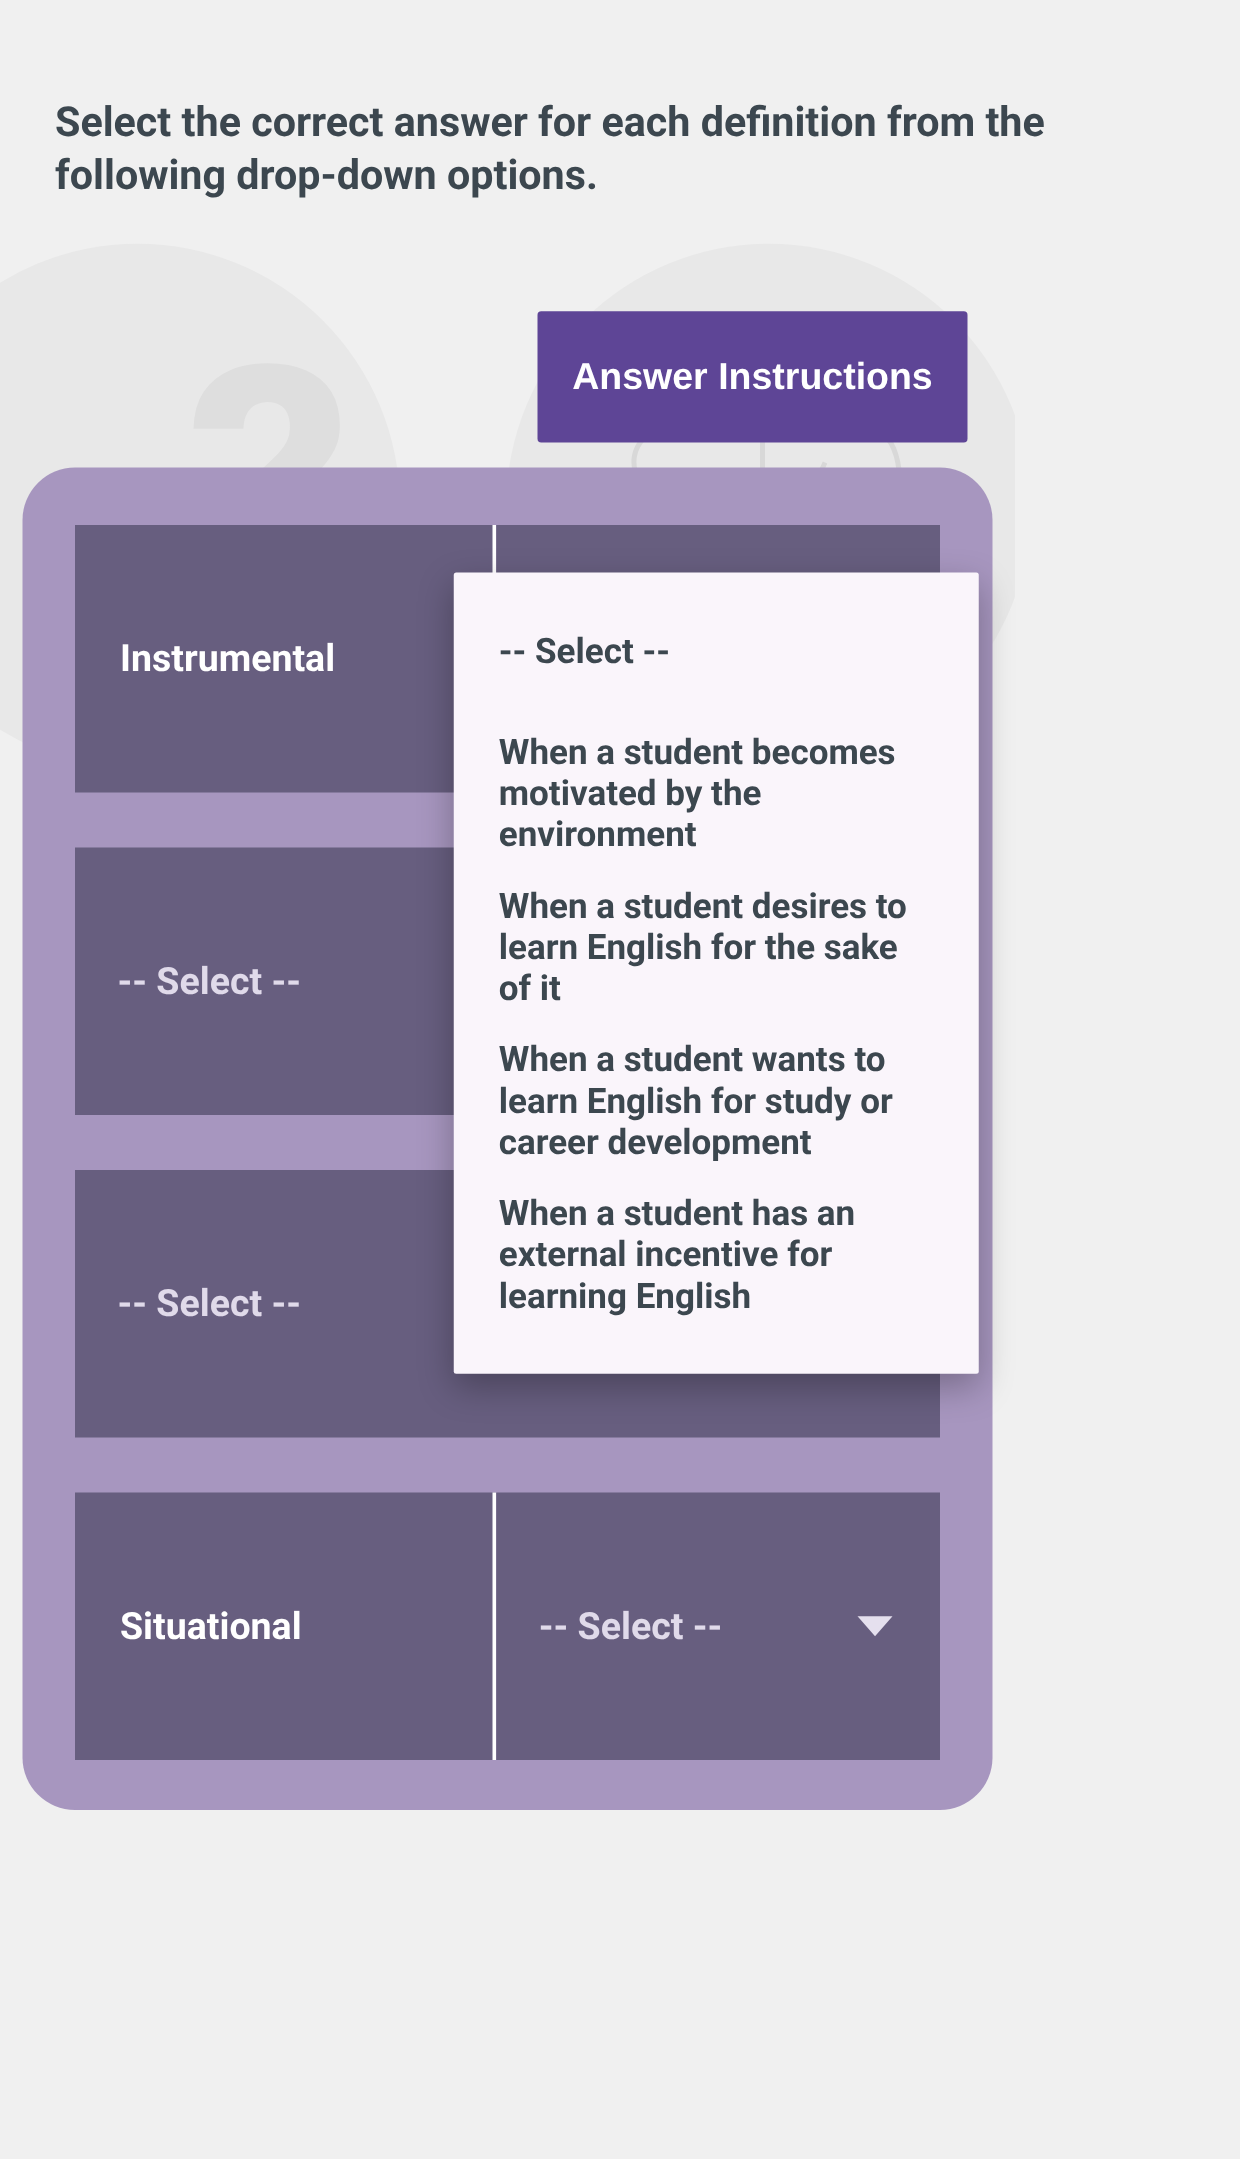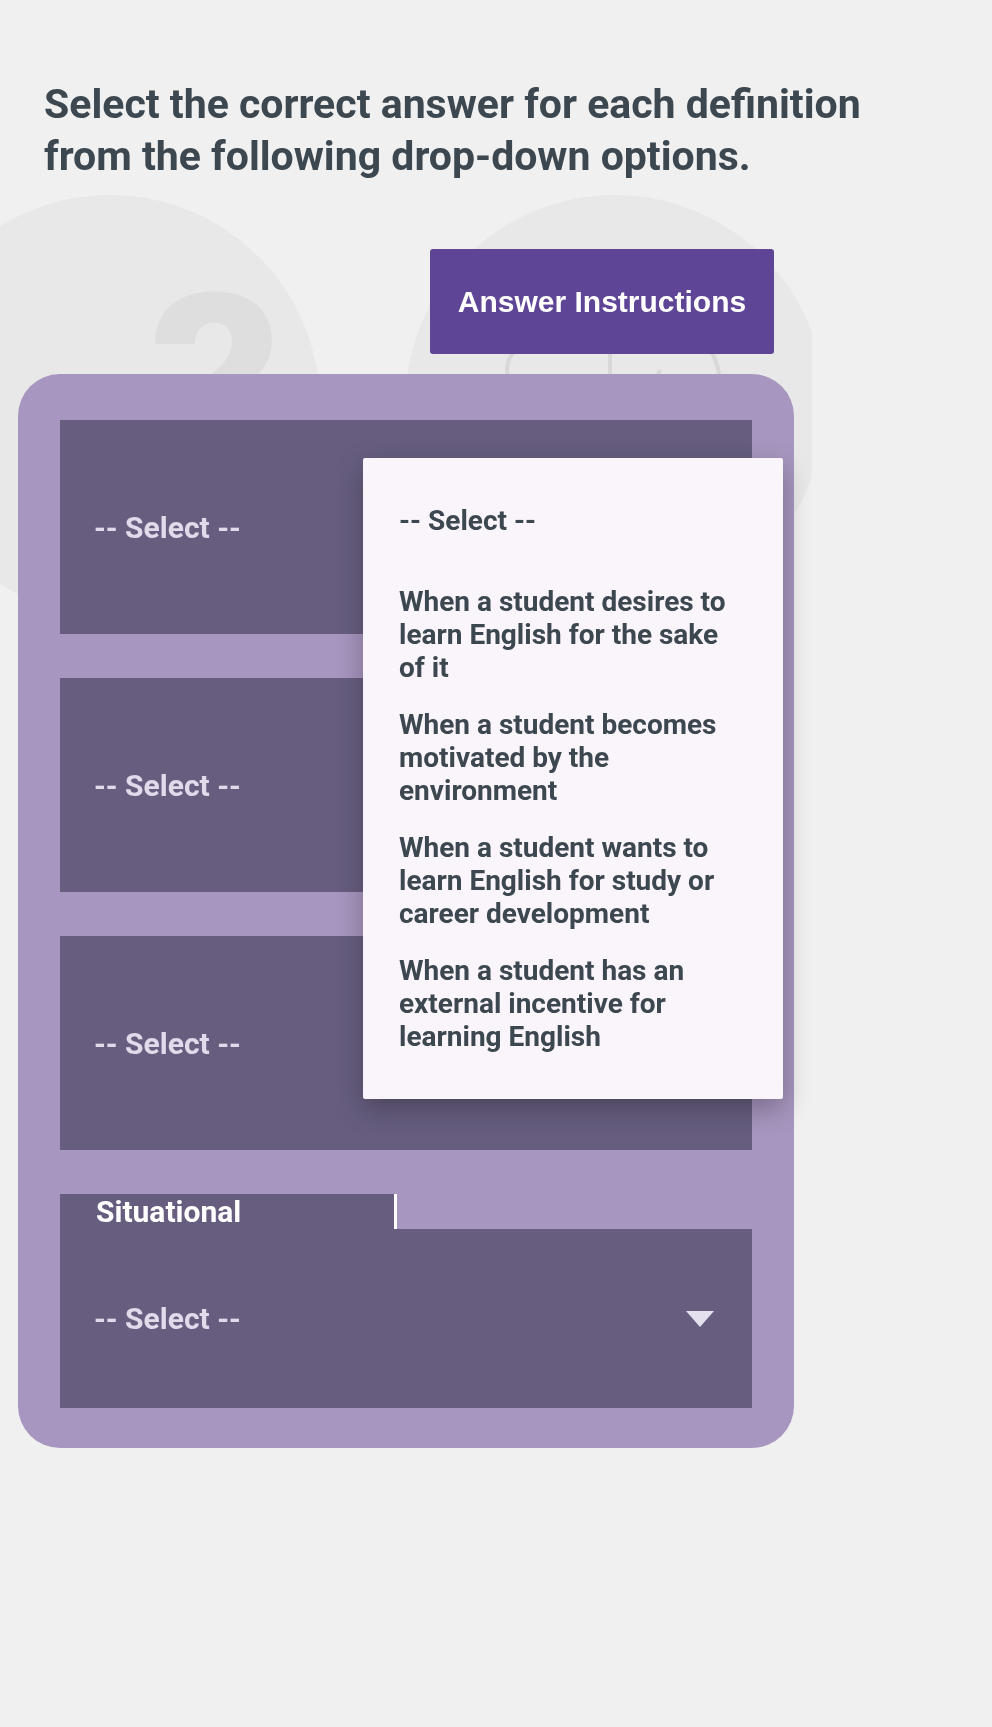--- a/index.html
+++ b/index.html
@@ -56,21 +56,21 @@
     width: 300px;
     height: 260px;
     z-index: 0;
   }
   .bg-brain svg { width:100%; height:100%; }
 
   .instruction {
     position: relative;
     z-index: 2;
     padding: 78px 44px 0 44px;
-    font-size: 41px;
+    font-size: 33px;
     font-weight: 700;
     color: #3c474f;
     line-height: 1.28;
   }
 
   .answer-btn {
     position: absolute;
     top: 249px;
     left: 430px;
     width: 344px;
@@ -99,21 +99,21 @@
     padding: 46px 42px 40px 42px;
     z-index: 2;
   }
 
   .row {
     display: flex;
     width: 100%;
     height: 214px;
     margin-bottom: 44px;
   }
-  .row:last-child { margin-bottom: 0; flex-direction: column; }
+  .row:last-child { margin-bottom: 0; }
 
   .row-label {
     width: 337px;
     background: #675e7f;
     color: #fff;
     font-size: 30px;
     font-weight: 700;
     display: flex;
     align-items: center;
     padding-left: 36px;
@@ -196,20 +196,21 @@
 
   <div class="right-mask"></div>
 
   <div class="instruction">Select the correct answer for each definition from the following drop-down options.</div>
 
   <button class="answer-btn">Answer Instructions</button>
 
   <div class="quiz-card">
 
     <div class="row">
+      <div class="row-label">Instrumental</div>
       <div class="row-select">
         <span>-- Select --</span>
         <span class="caret"></span>
       </div>
     </div>
 
     <div class="row">
       <div class="row-select">
         <span>-- Select --</span>
         <span class="caret"></span>
@@ -228,19 +229,19 @@
       <div class="row-select">
         <span>-- Select --</span>
         <span class="caret"></span>
       </div>
     </div>
 
   </div>
 
   <div class="dropdown-popup">
     <div class="opt placeholder">-- Select --</div>
+    <div class="opt">When a student becomes motivated by the environment</div>
     <div class="opt">When a student desires to learn English for the sake of it</div>
-    <div class="opt">When a student becomes motivated by the environment</div>
     <div class="opt">When a student wants to learn English for study or career development</div>
     <div class="opt">When a student has an external incentive for learning English</div>
   </div>
 
 </div>
 
 </body></html>

